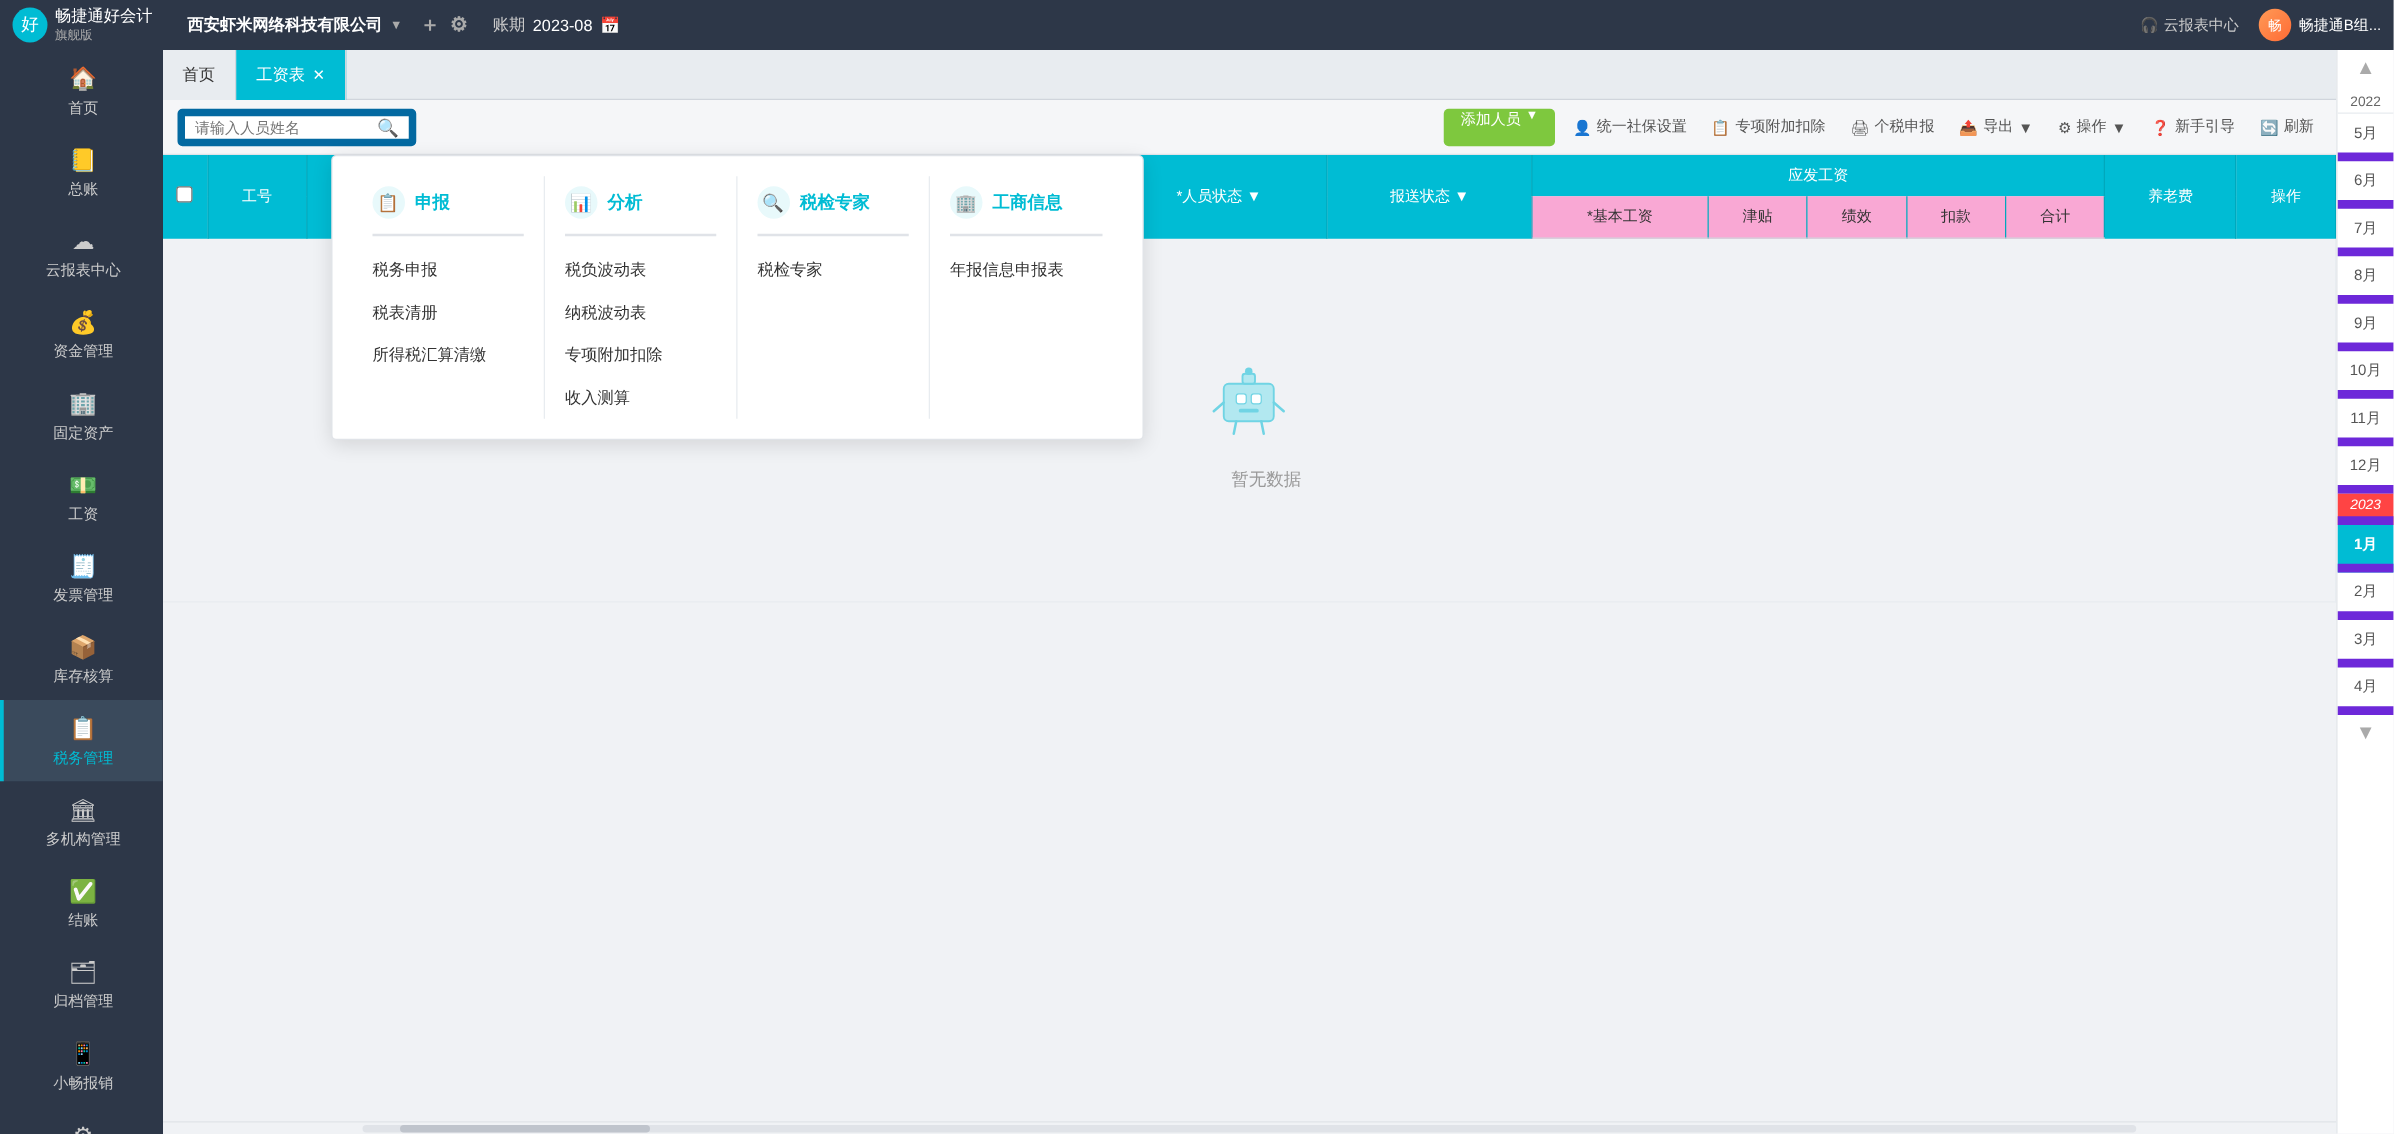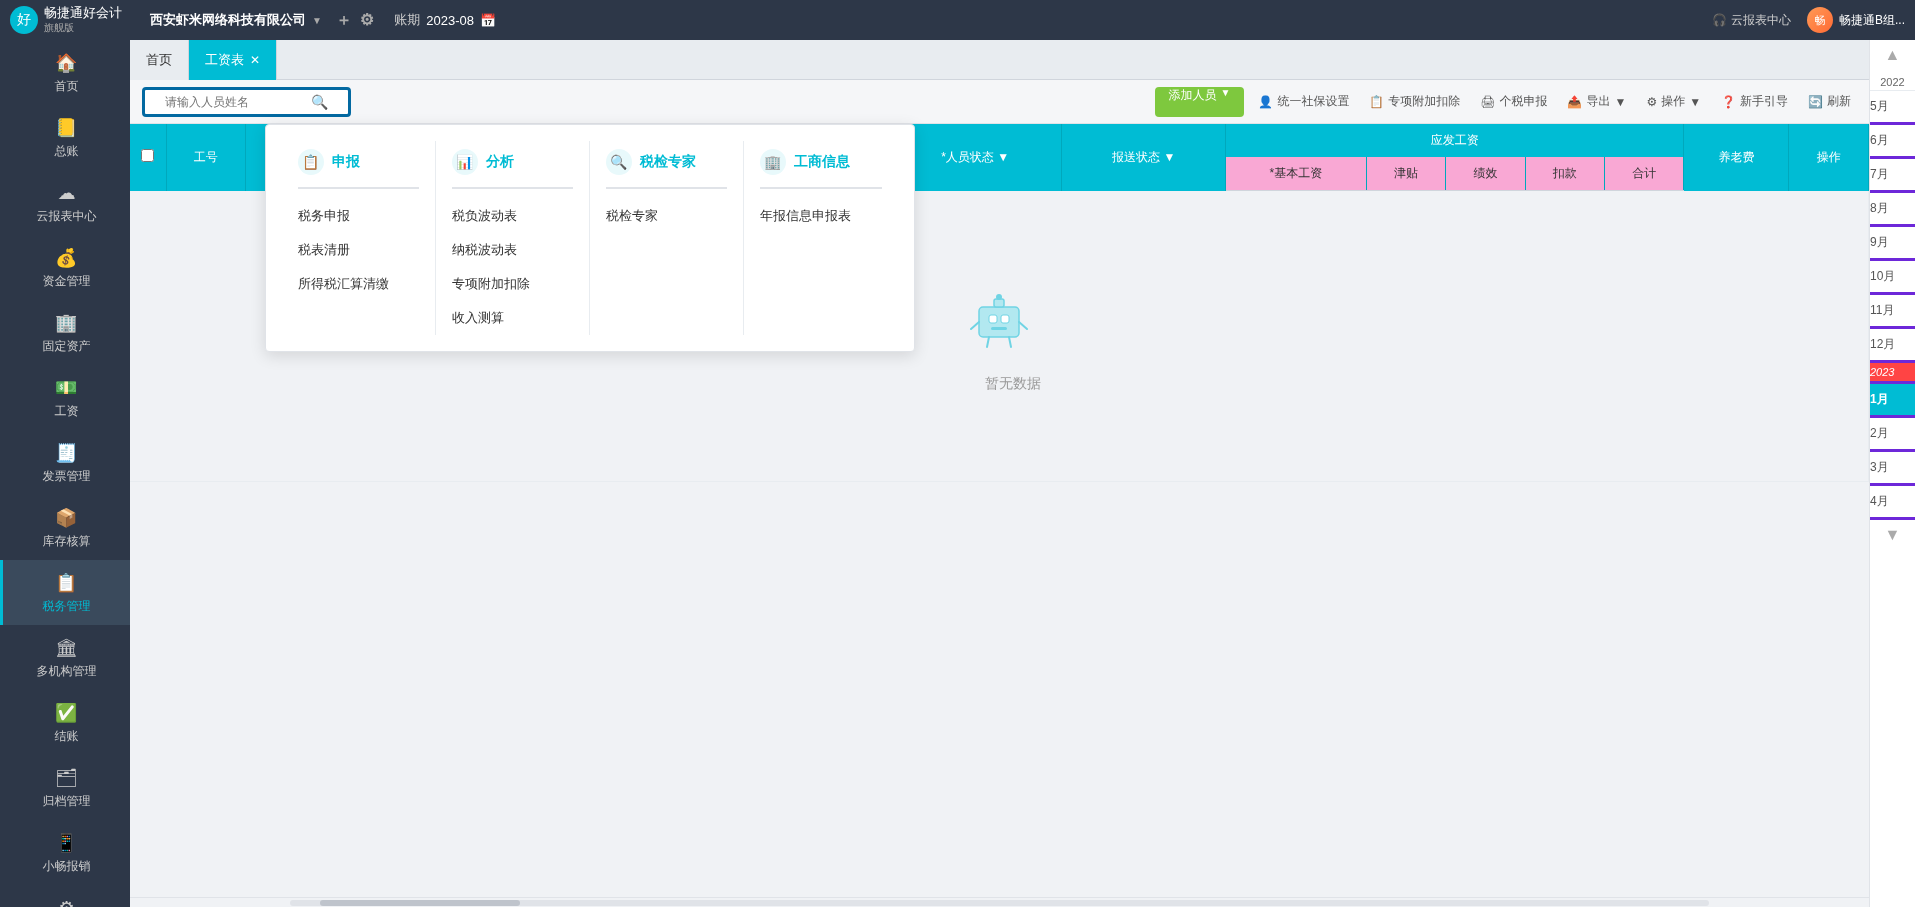--- a/index.html
+++ b/index.html
@@ -133,24 +133,24 @@
       height: 44px;
       background: #f5f6f8;
       display: flex;
       align-items: center;
       padding: 0 12px;
       gap: 8px;
       border-bottom: 1px solid #e0e3e8;
     }
     .search-input-wrap {
       display: flex; align-items: center;
-      border: 3px solid #0369a1;
+      border: 6px solid #0369a1;
       border-radius: 4px;
       background: #fff;
-      padding: 0 20px;
+      padding: 0 8px;
       height: 30px;
       gap: 6px;
     }
     .search-input {
       border: none; outline: none;
       font-size: 12px; color: #999;
       width: 140px;
       background: transparent;
     }
     .search-icon-btn { color: #aaa; cursor: pointer; font-size: 14px; }
@@ -279,26 +279,26 @@
     }
     .right-sidebar-year {
       font-size: 11px; color: #666;
       padding: 6px 0 2px;
       width: 100%;
       text-align: center;
       border-bottom: 1px solid #e8ecf0;
     }
     .right-month-item {
       width: 100%;
-      text-align: left;
+      text-align: center;
       padding: 7px 0;
       font-size: 12px;
       color: #555;
       cursor: pointer;
-      border-bottom: 3px solid #6d28d9;
+      border-bottom: 7px solid #6d28d9;
     }
     .right-month-item.active {
       background: #00bcd4;
       color: #fff;
       font-weight: bold;
     }
     .right-month-item.year-label {
       background: #ff4444;
       color: #fff;
       font-size: 11px;

